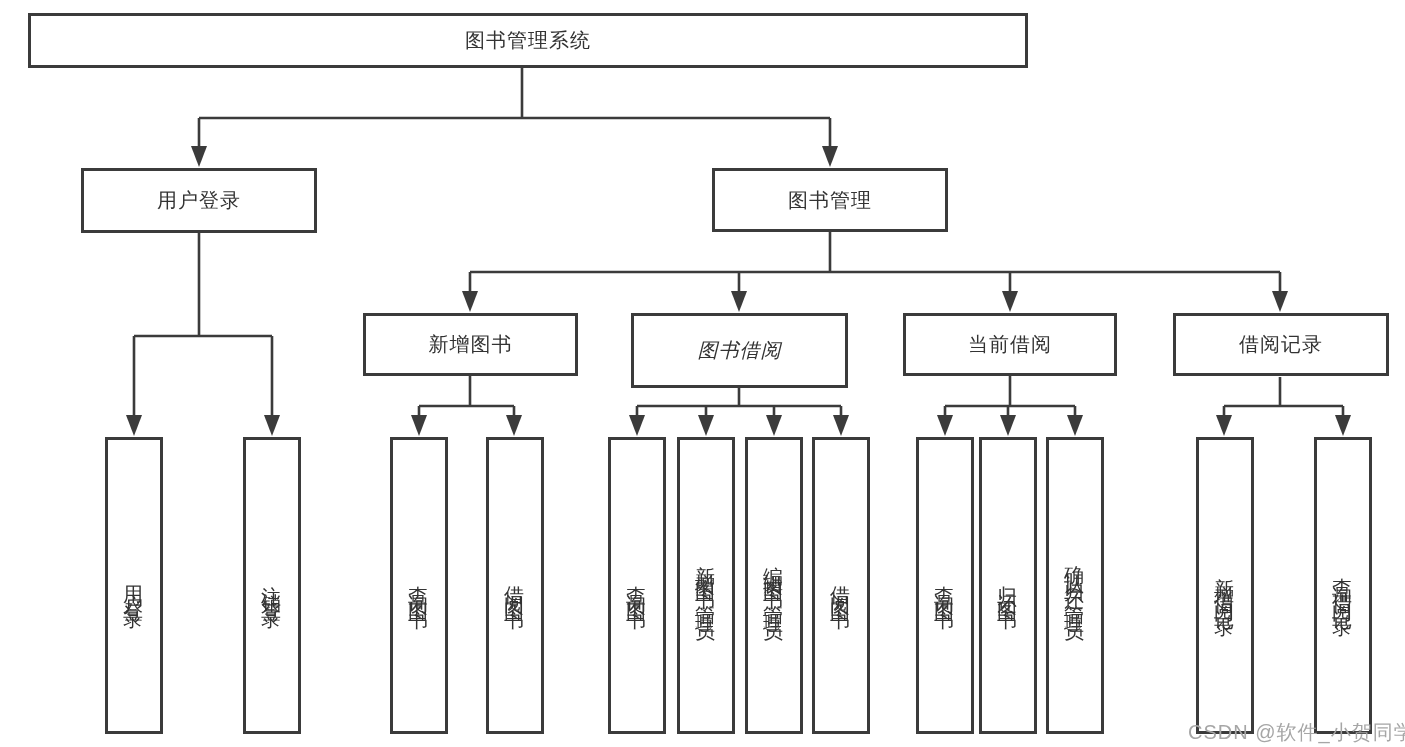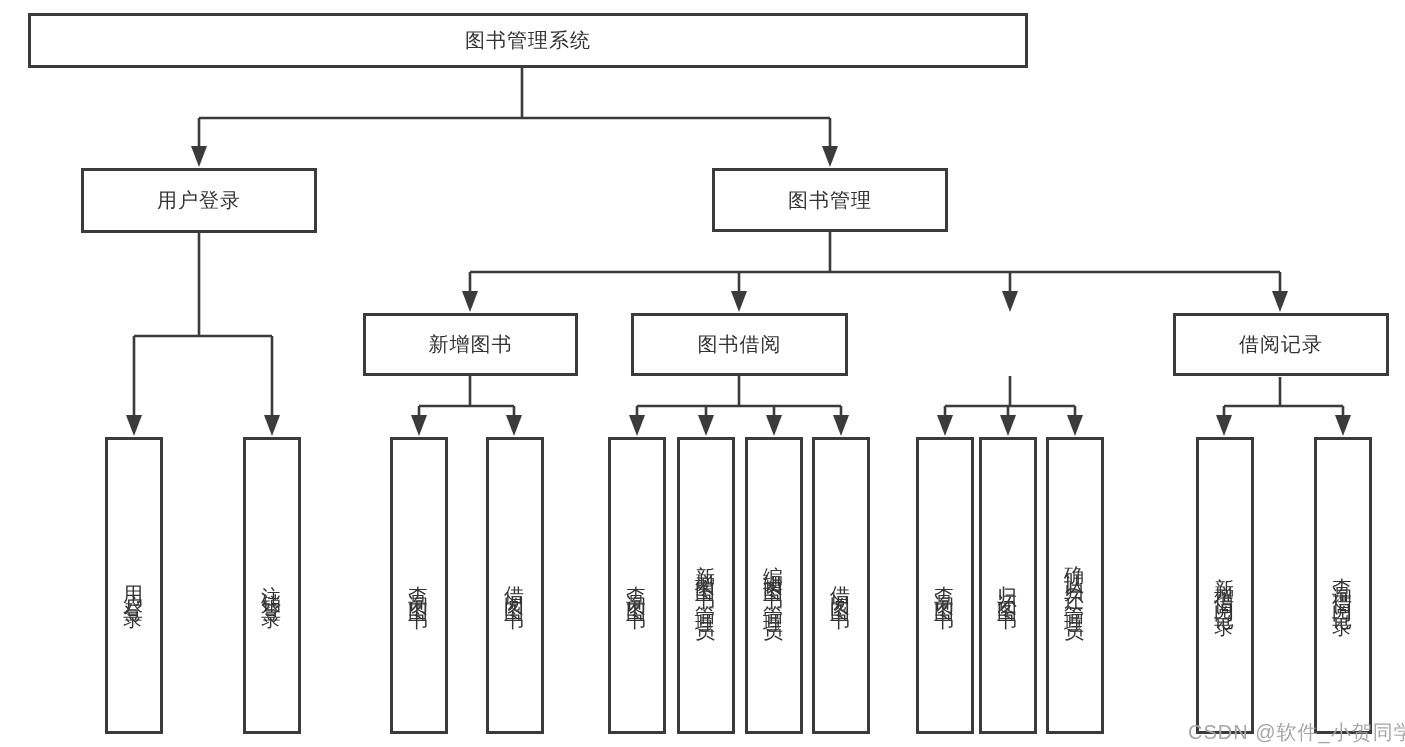--- a/index.html
+++ b/index.html
@@ -113,21 +113,22 @@
       <polygon points="1335,415 1351,415 1343,436"></polygon>
     </g>
   </svg>
 
   <div class="node" style="left:20px; top:13px; width:1000px; height:55px;margin-left:8px;">图书管理系统</div>
 
   <div class="node" style="left:81px; top:168px; width:236px; height:65px;">用户登录</div>
   <div class="node" style="left:712px; top:168px; width:236px; height:64px;text-align:center;">图书管理</div>
 
   <div class="node" style="left:363px; top:313px; width:215px; height:63px;">新增图书</div>
-  <div class="node" style="left:631px; top:313px; width:217px; height:63px;">图书借阅</div>
+  <div class="node" style="left:631px; top:313px; width:217px; height:75px;font-style:italic;">图书借阅</div>
+  <div class="node" style="left:903px; top:313px; width:214px; height:63px;">当前借阅</div>
   <div class="node" style="left:1173px; top:313px; width:216px; height:63px;">借阅记录</div>
 
   <div class="leaf" style="left:105px;">
     <span class="vtext">用户登录</span>
   </div>
   <div class="leaf" style="left:243px;">
     <span class="vtext">注销登录</span>
   </div>
 
   <div class="leaf" style="left:390px;">

